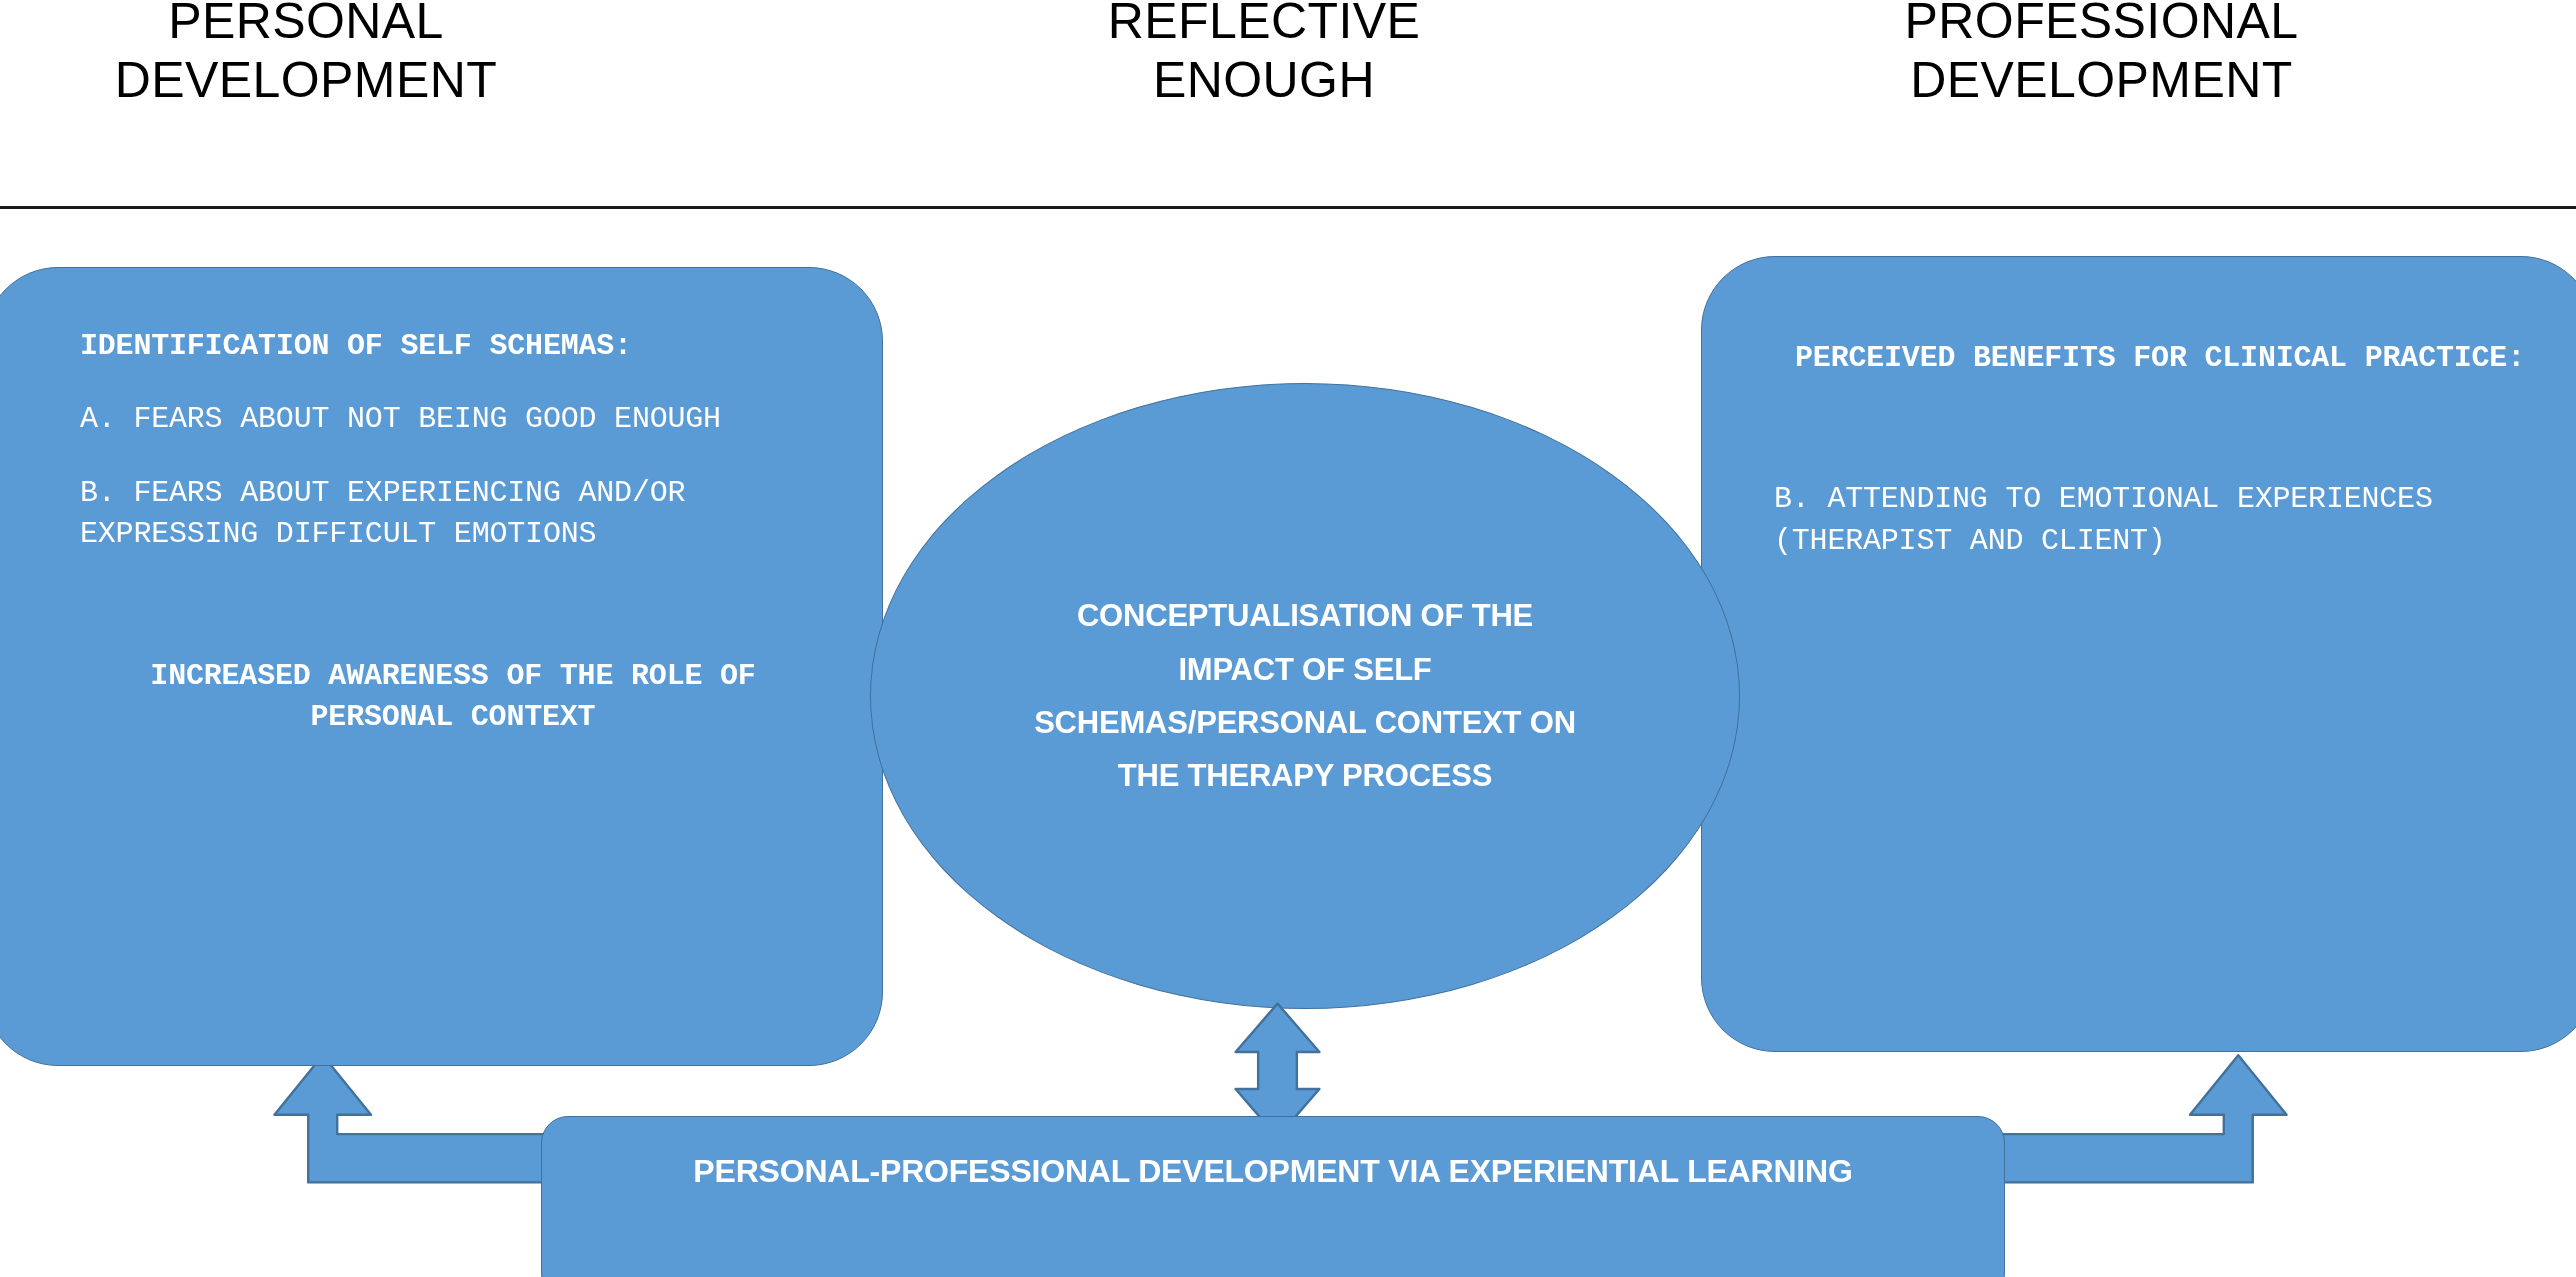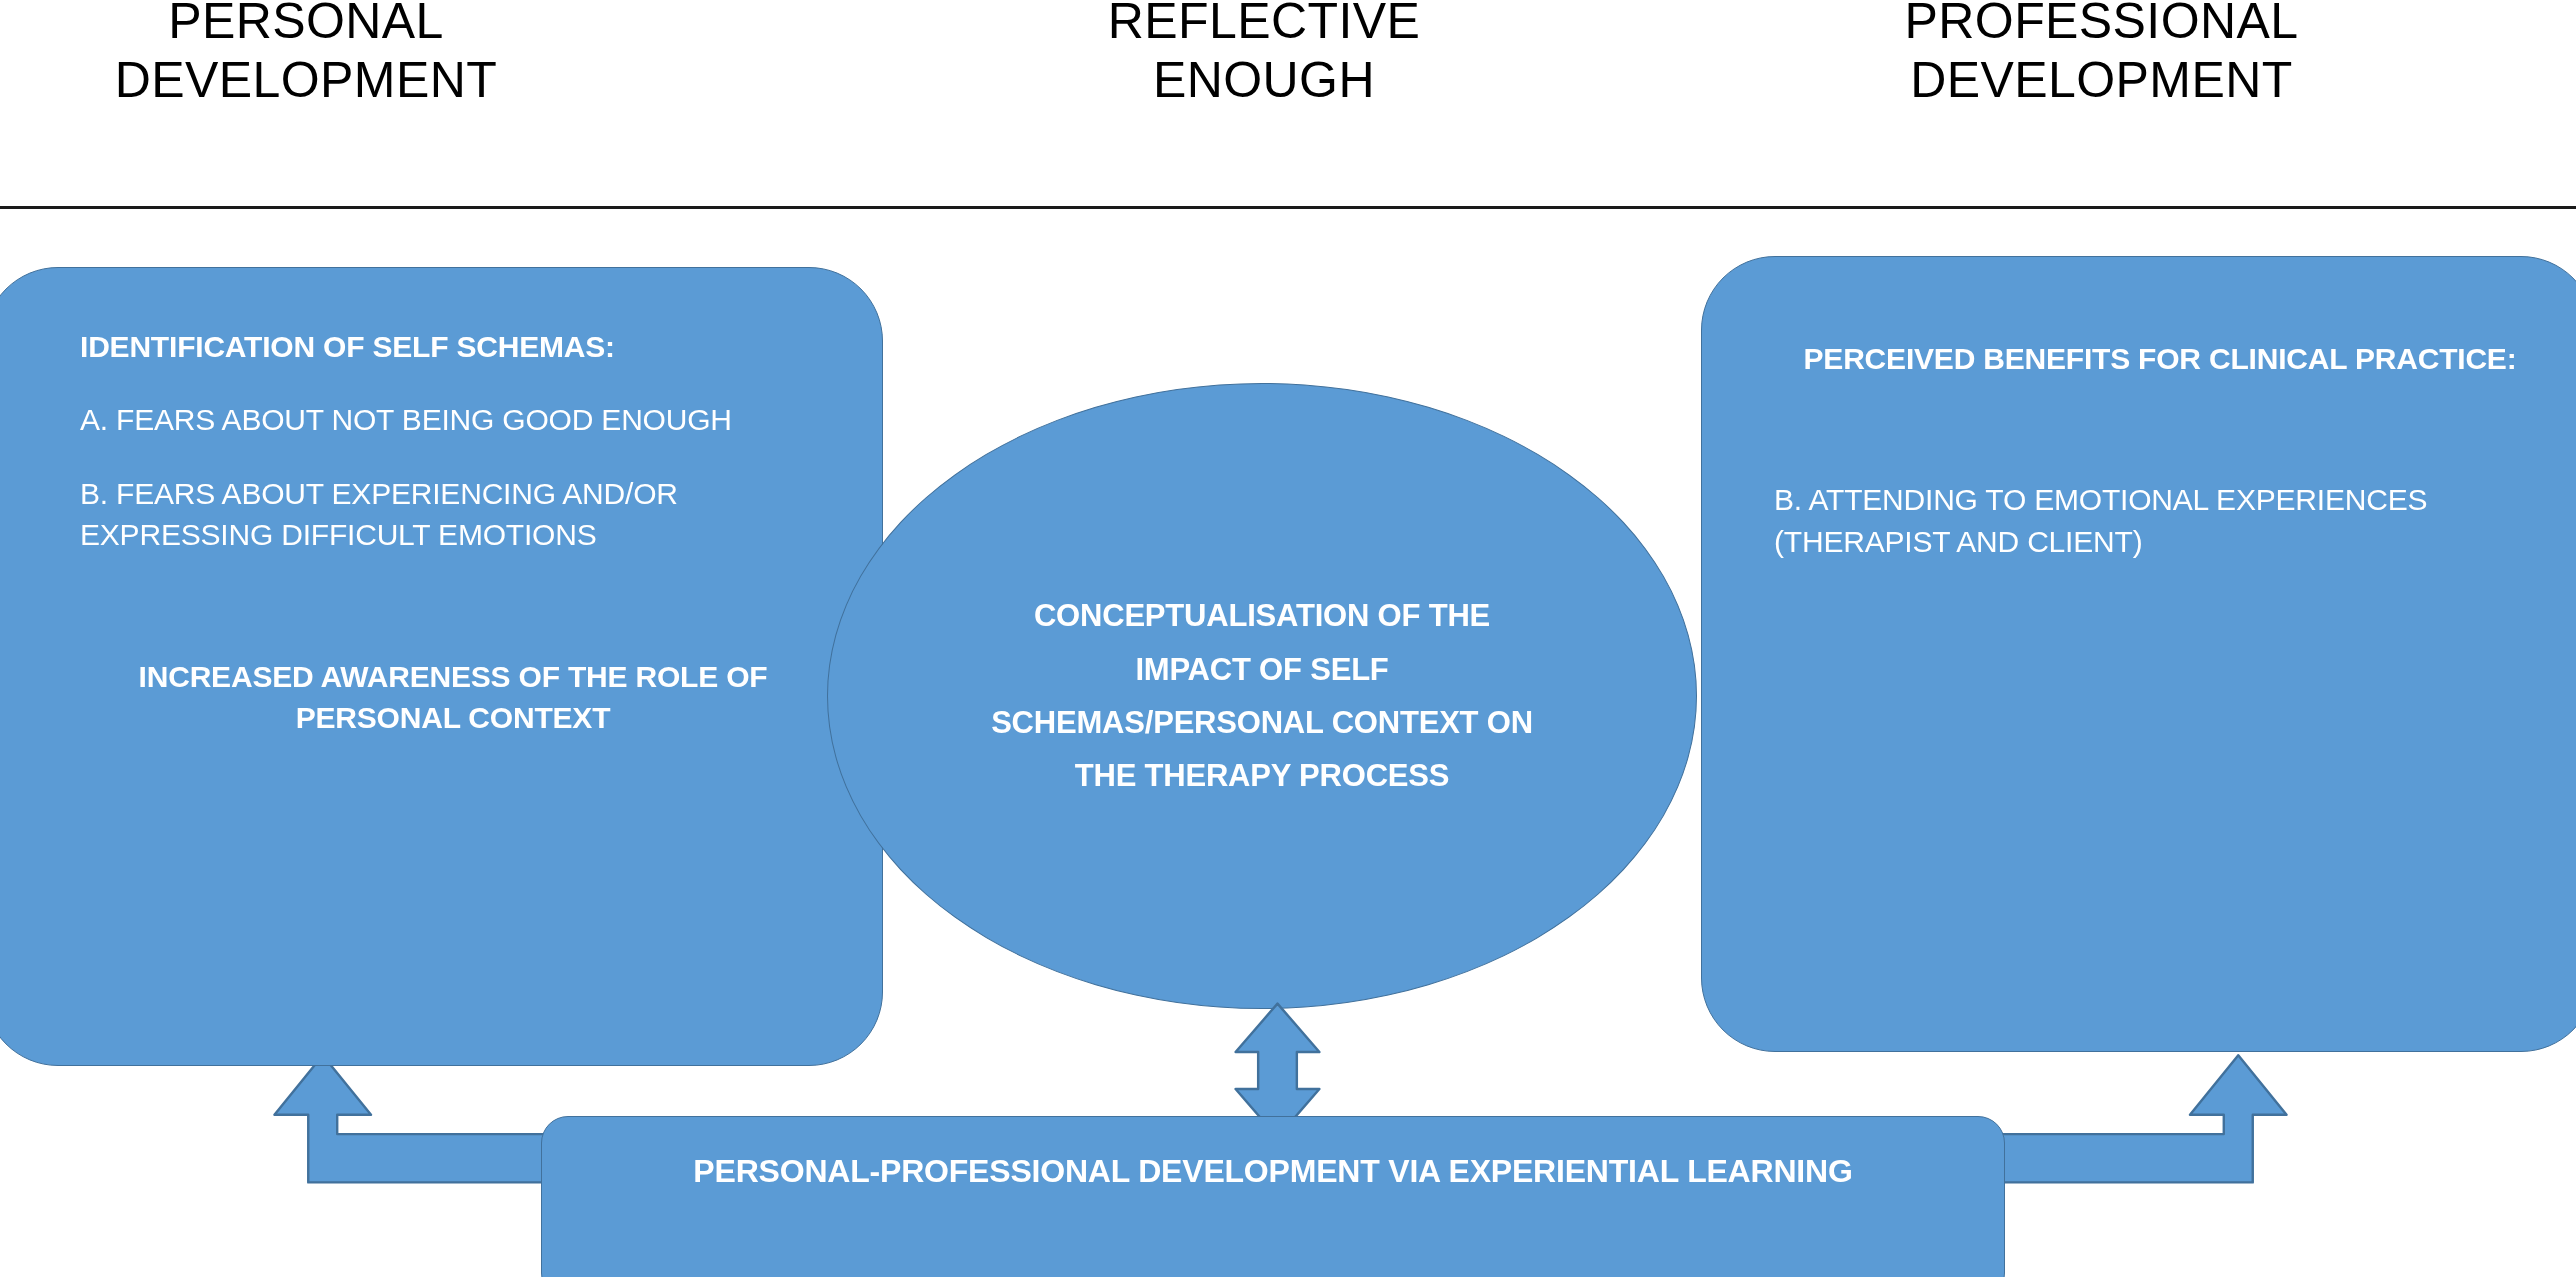--- a/index.html
+++ b/index.html
@@ -75,34 +75,34 @@
     top: 0;
     bottom: 0;
     padding: 58px 77px 0 77px;
     box-sizing: border-box;
   }
   #panel-left .panel-inner  { padding-left: 95px; padding-right: 56px; padding-top: 58px; }
   #panel-right .panel-inner { padding-left: 72px;  padding-right: 48px; padding-top: 81px; }
 
   .panel-text {
     color: #ffffff;
-    font-family: Liberation Sans, sans-serif;
+    font-family: Liberation Mono, monospace;
     font-size: 30px;
     line-height: 1.38;
     letter-spacing: -0.2px;
   }
   .panel-text.bold { font-weight: bold; }
   .panel-text.center { text-align: center; }
   .panel-block { margin-bottom: 32px; }
   .panel-gap-lg { height: 68px; }
 
   
   #ellipse-center {
     position: absolute;
-    left: 827px;
+    left: 870px;
     top: 383px;
     width: 870px;
     height: 626px;
     border-radius: 50%;
     z-index: 4;
     display: flex;
     align-items: center;
     justify-content: center;
   }
   #ellipse-center .ellipse-text {

